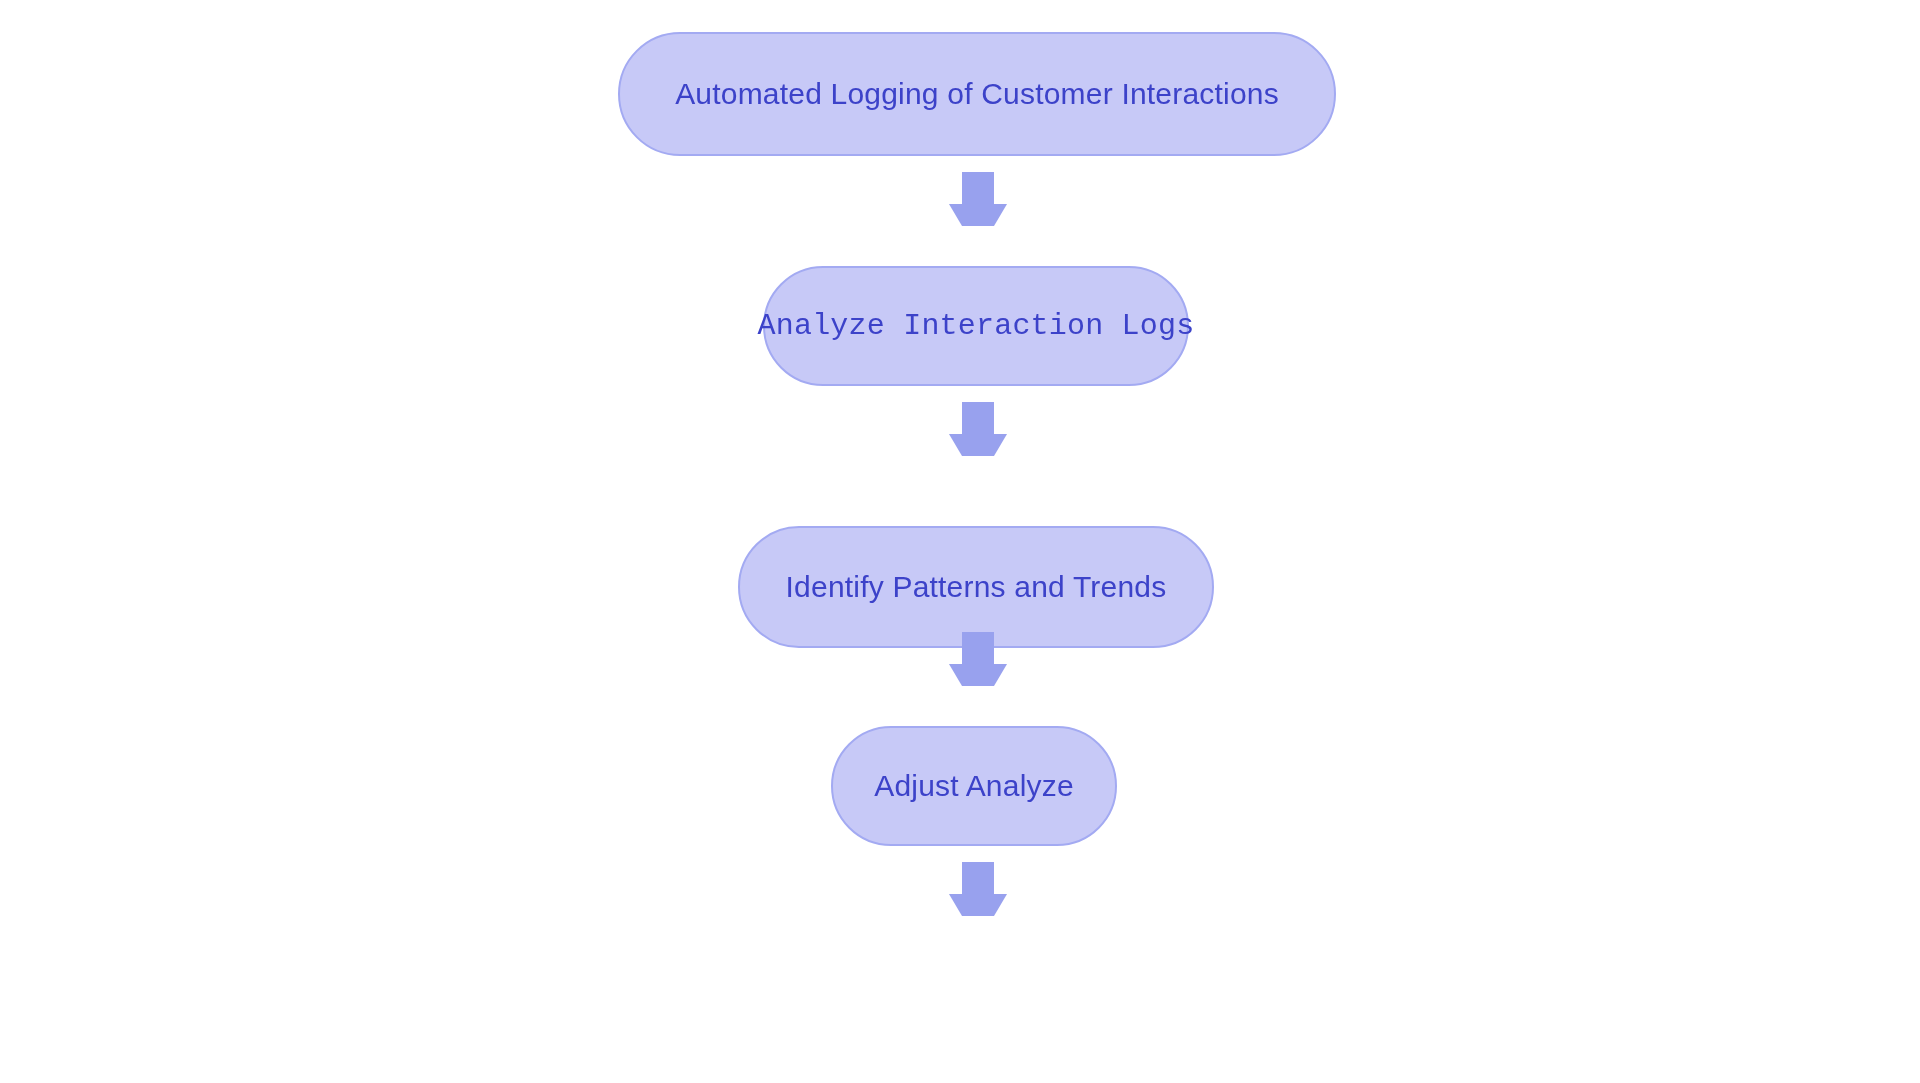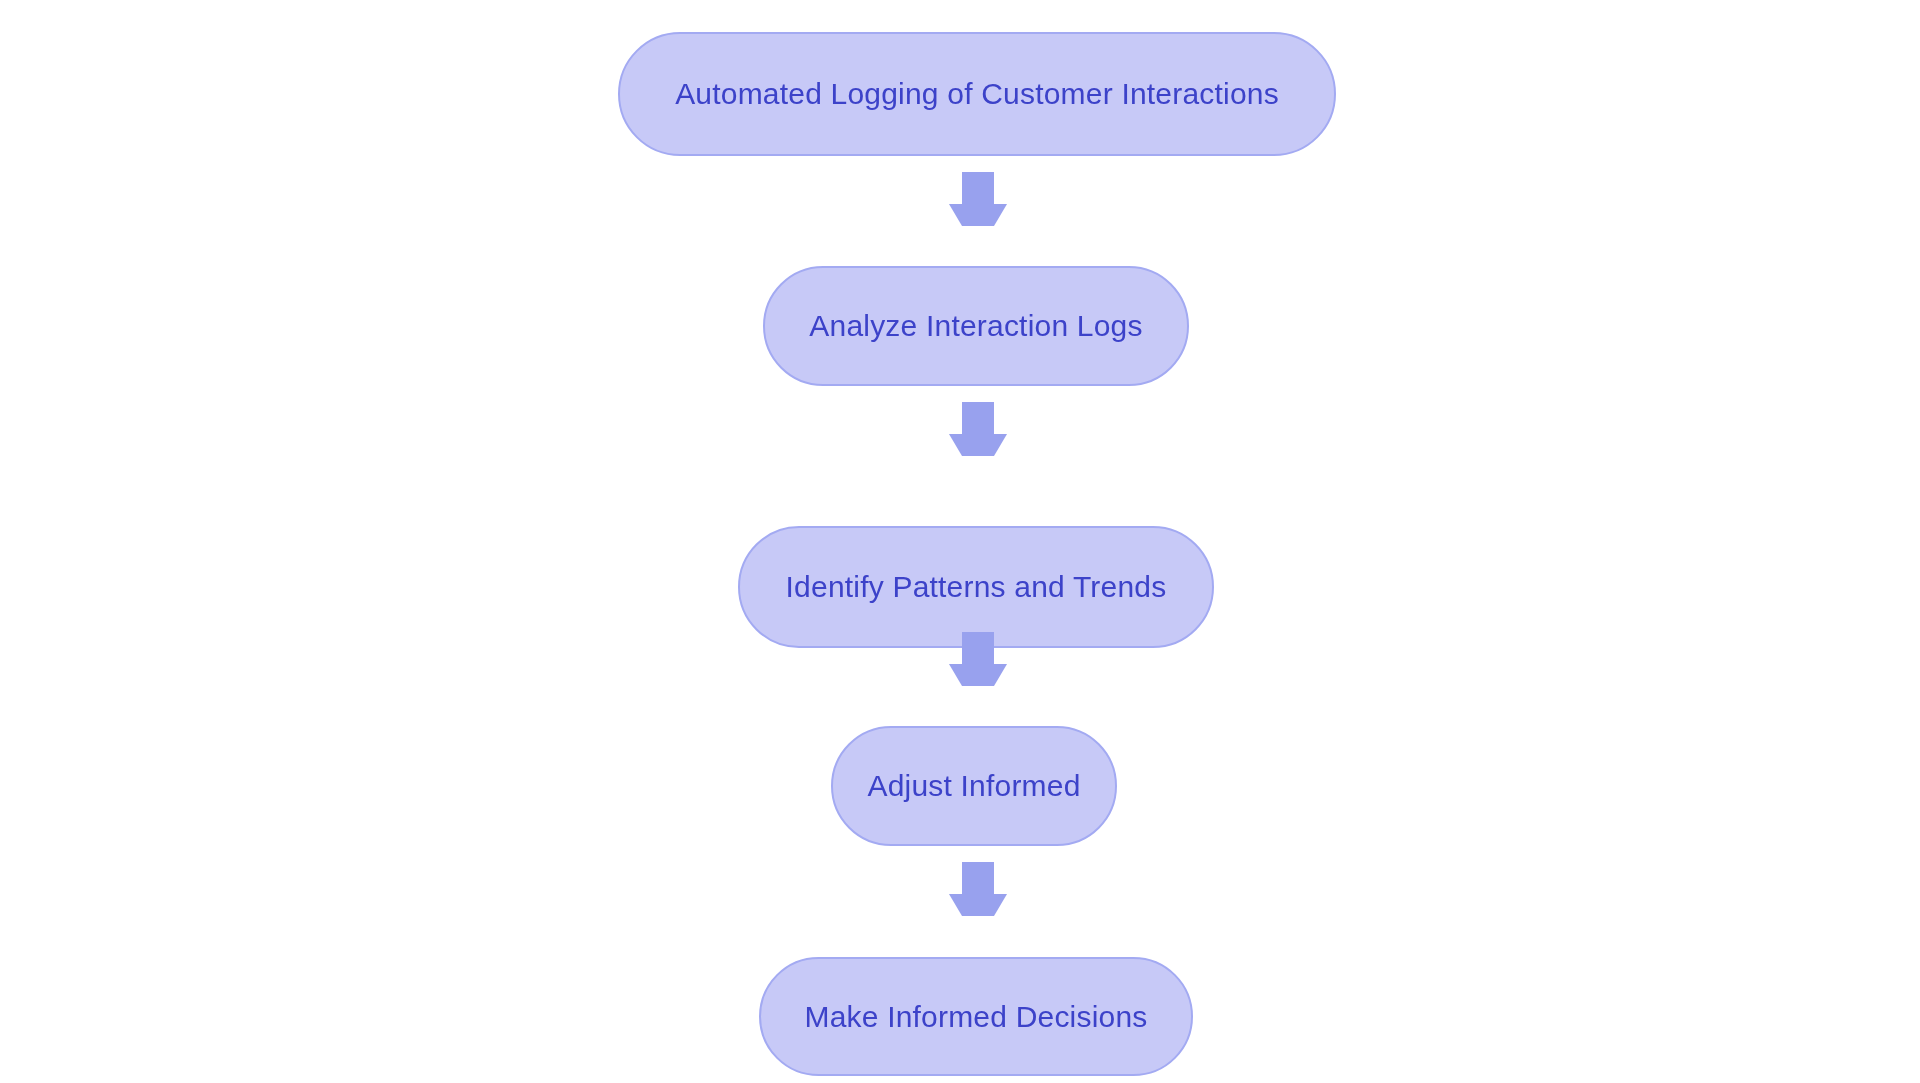--- a/index.html
+++ b/index.html
@@ -34,21 +34,21 @@
     text-align:center;
   }
   .node-label{
     color:var(--node-text);
     font-size:30px;
     line-height:1.2;
     white-space:nowrap;
     letter-spacing:0.2px;
   }
   .node-1{left:602px;top:16px;width:718px;height:124px;}
-  .node-2{left:747px;top:250px;width:426px;height:120px;}
+  .node-2{left:747px;top:250px;width:426px;height:120px;font-family:Liberation Mono, monospace;}
   .node-3{left:722px;top:478px;width:476px;height:122px;margin-top:32px;}
   .node-4{left:815px;top:710px;width:286px;height:120px;}
   .node-5{left:743px;top:941px;width:434px;height:119px;}
 
   .edge{
     position:absolute;
     left:946px;
     width:26px;
     display:flex;
     flex-direction:column;
@@ -97,25 +97,22 @@
   <div class="node node-3">
     <span class="node-label">Identify Patterns and Trends</span>
   </div>
 
   <div class="edge edge-3">
     <div class="edge-line"></div>
     <div class="edge-head"></div>
   </div>
 
   <div class="node node-4">
-    <span class="node-label">Adjust Informed</span>
+    <span class="node-label">Adjust Analyze</span>
   </div>
 
   <div class="edge edge-4">
     <div class="edge-line"></div>
     <div class="edge-head"></div>
   </div>
 
-  <div class="node node-5">
-    <span class="node-label">Make Informed Decisions</span>
-  </div>
 
 </div>
 
 </body></html>

